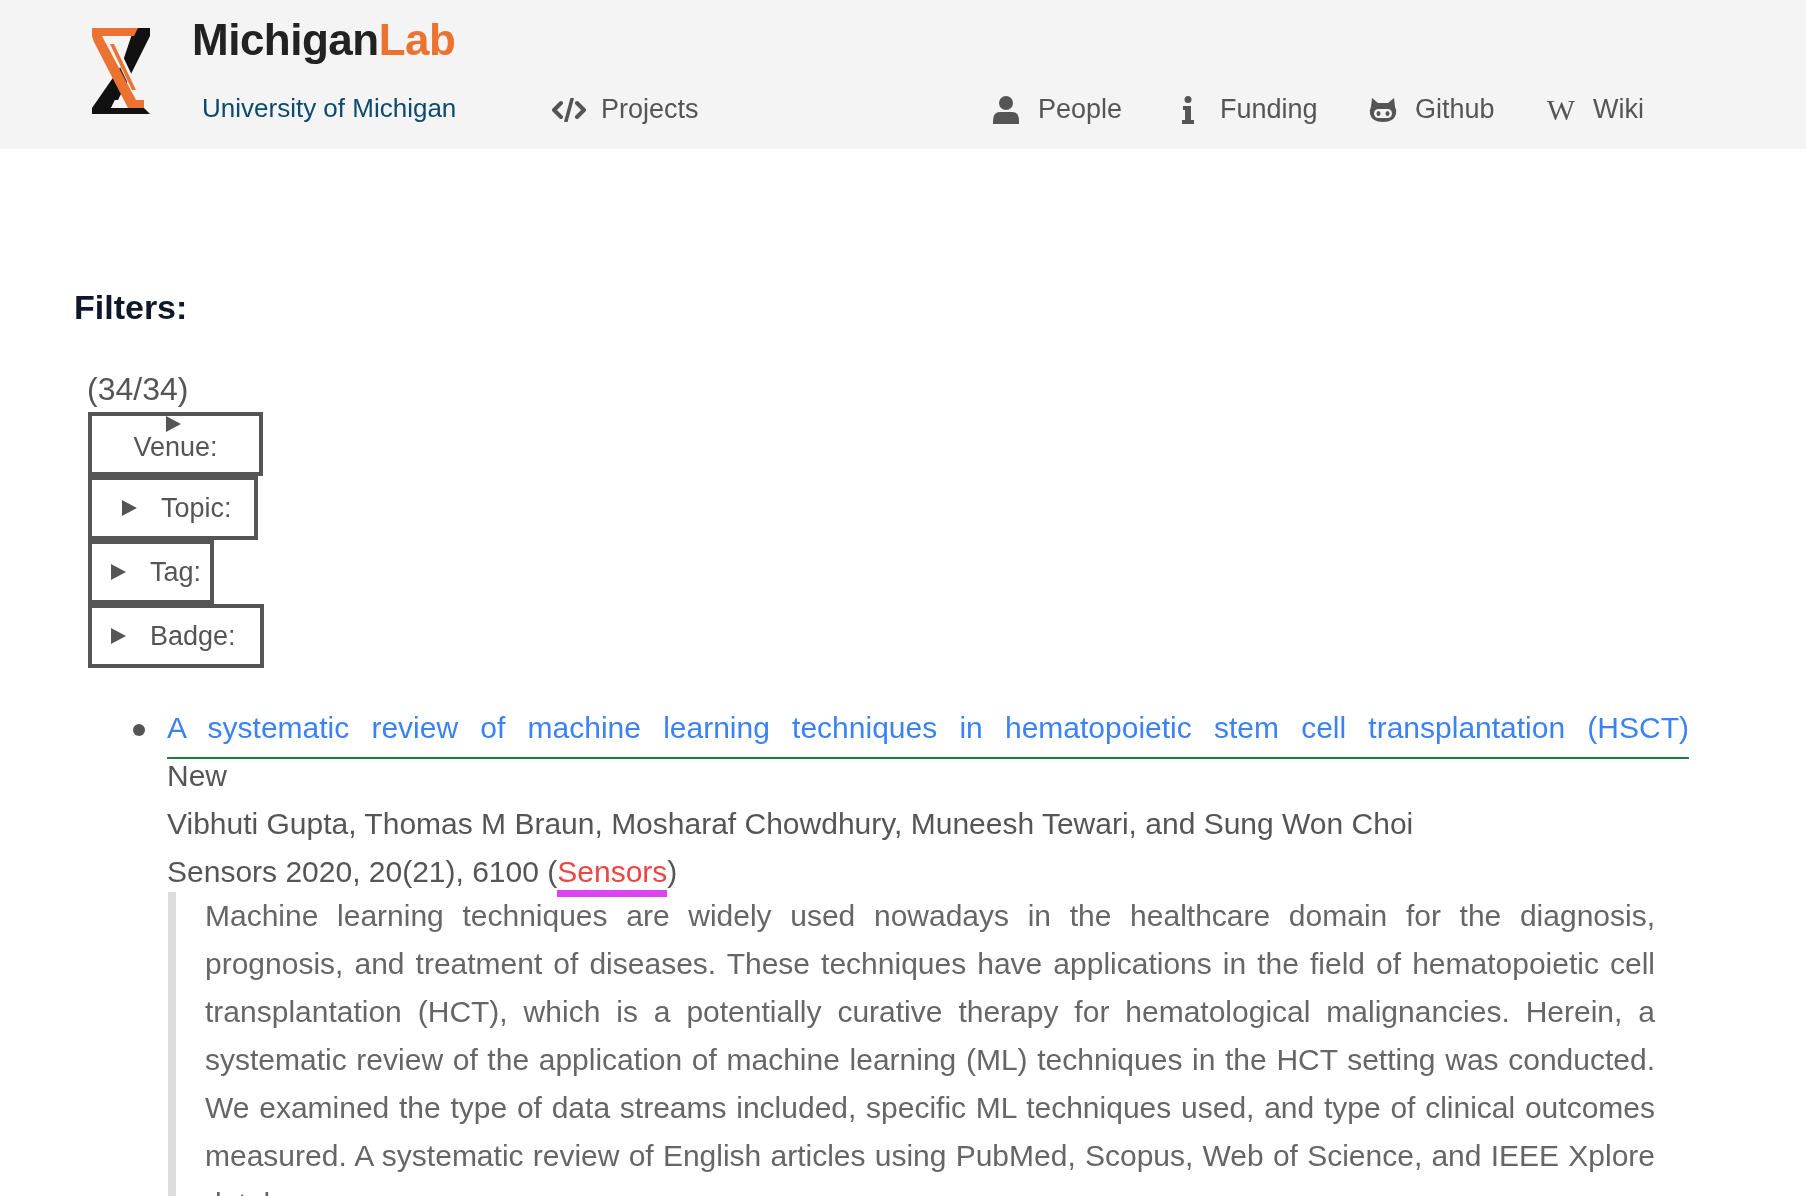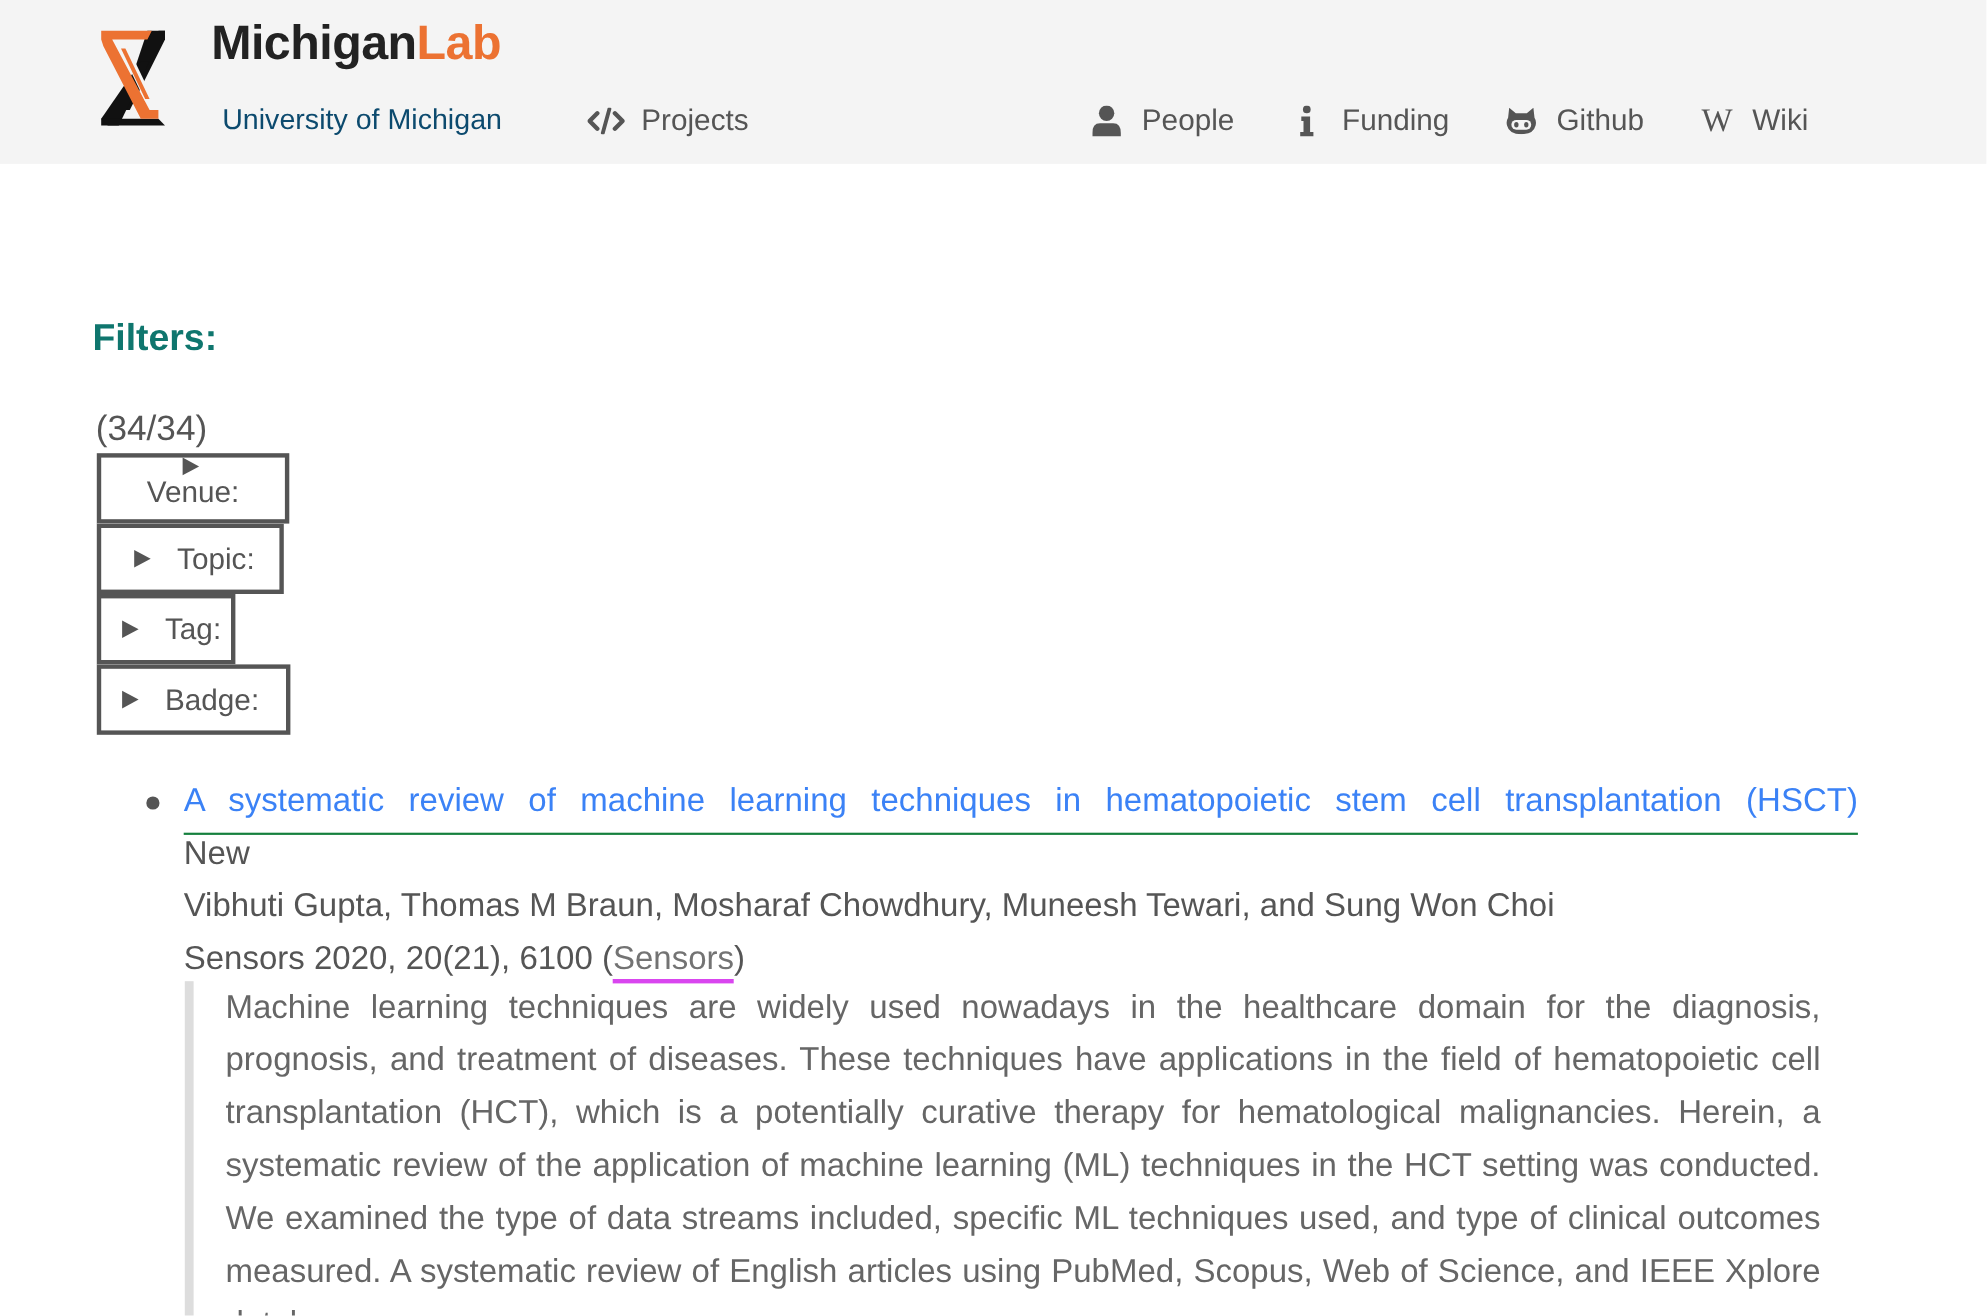--- a/index.html
+++ b/index.html
@@ -10,34 +10,34 @@
   .logo { position: absolute; left: 88px; top: 26px; width: 66px; height: 92px; }
   .brand { position: absolute; left: 192px; top: 14px; font-size: 44px; font-weight: bold; color: #222222; letter-spacing: -0.5px; white-space: nowrap; line-height: 52px; }
   .brand .accent { color: #ec7232; }
   .subtitle { position: absolute; left: 202px; top: 92px; font-size: 26px; color: #0c4a6e; white-space: nowrap; line-height: 32px; }
 
   .nav-item { position: absolute; top: 84px; height: 51px; display: flex; align-items: center; font-size: 27px; color: #555555; white-space: nowrap; cursor: pointer; border-radius: 4px; }
   .nav-item.active { background: #dddddd; }
   .nav-item .icon { display: inline-flex; align-items: center; justify-content: center; height: 51px; }
   .nav-item .icon svg { display: block; }
 
-  .filters-title { position: absolute; left: 84px; top: 287px; font-size: 34px; font-weight: bold; color: #0f766e; line-height: 40px; }
+  .filters-title { position: absolute; left: 74px; top: 287px; font-size: 34px; font-weight: bold; color: #0f172a; line-height: 40px; }
   .count { position: absolute; left: 87px; top: 370px; font-size: 32px; color: #555555; line-height: 38px; }
 
   .filter-box { position: absolute; left: 88px; height: 64px; border: 4px solid #555555; background: #fff; display: flex; align-items: center; font-size: 27px; color: #555555; cursor: pointer; }
   .filter-box .tri { width: 0; height: 0; border-top: 8px solid transparent; border-bottom: 8px solid transparent; border-left: 15px solid #555555; margin-left: 19px; margin-right: 24px; }
 
   .pub-list { position: absolute; left: 133px; top: 704px; width: 1556px; }
   .bullet { position: absolute; left: 0; top: 20px; width: 12px; height: 12px; border-radius: 50%; background: #555555; }
   .pub { position: absolute; left: 34px; top: 0; width: 1522px; font-size: 30px; line-height: 48px; color: #555555; }
   .pub-title { text-align: justify; text-align-last: left; }
   .pub-title a { color: #3b82f6; text-decoration: none; border-bottom: 2px solid #15803d; padding-bottom: 13px; word-spacing: 12px; }
   .pub-title .new { color: #555555; }
   .authors { white-space: nowrap; }
-  .venue a { color: #737373; text-decoration: none; border-bottom: 4px solid #d946ef; padding-bottom: 2px; }
+  .venue a { color: #ef4444; text-decoration: none; border-bottom: 7px solid #d946ef; padding-bottom: 2px; }
 
   .abstract { position: absolute; left: 35px; top: 188px; width: 1488px; border-left: 8px solid #dddddd; padding-left: 29px; padding-right: 0; color: #666666; font-size: 30px; line-height: 48px; text-align: justify; height: 320px; overflow: hidden; }
   .abstract p { width: 1450px; }
 </style>
 </head>
 <body>
 
 <div class="header">
   <div class="logo">
     <svg width="66" height="92" viewBox="0 0 66 92">
@@ -48,21 +48,21 @@
       <polygon points="56,2 62,2 62,8" fill="#111111"></polygon>
 
       <polygon points="4,2 50,2 46,10 14,10 48,74 56,74 56,82 40,82 6,16 4,10" fill="#ec7232"></polygon>
       <polygon points="20,16 28,16 52,66 44,66" fill="#f4f4f4"></polygon>
       <polygon points="22,18 26,18 48,64 44,64" fill="#ec7232"></polygon>
     </svg>
   </div>
   <div class="brand"><span>Michigan</span><span class="accent">Lab</span></div>
   <div class="subtitle">University of Michigan</div>
 
-  <div class="nav-item" style="left:534px;justify-content:flex-end;">
+  <div class="nav-item" style="left:552px;justify-content:flex-end;">
     <span class="icon">
       <svg width="34" height="24" viewBox="0 0 34 24">
           <path d="M9 5 L2 12 L9 19" stroke="#555" stroke-width="4" fill="none" stroke-linecap="round" stroke-linejoin="round"></path>
           <path d="M25 5 L32 12 L25 19" stroke="#555" stroke-width="4" fill="none" stroke-linecap="round" stroke-linejoin="round"></path>
           <path d="M20 1 L14 23" stroke="#555" stroke-width="3.5" stroke-linecap="round"></path>
         </svg>
     </span>
     <span style="margin-left:15px;">Projects</span>
   </div>
 

